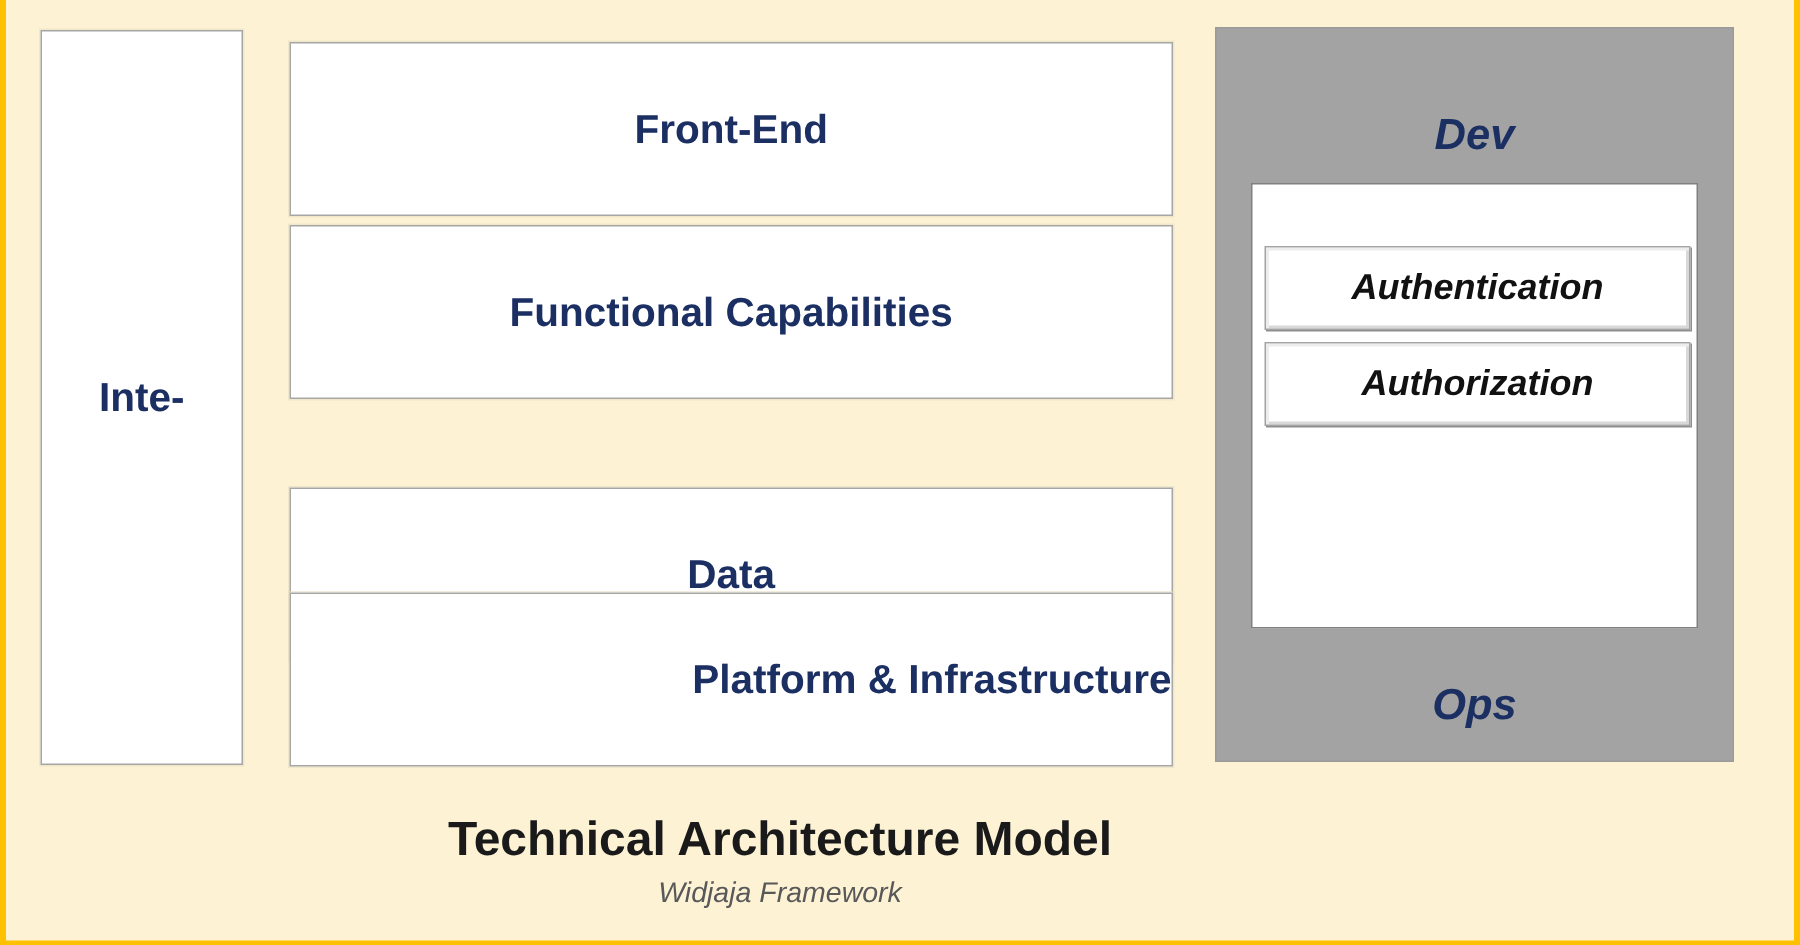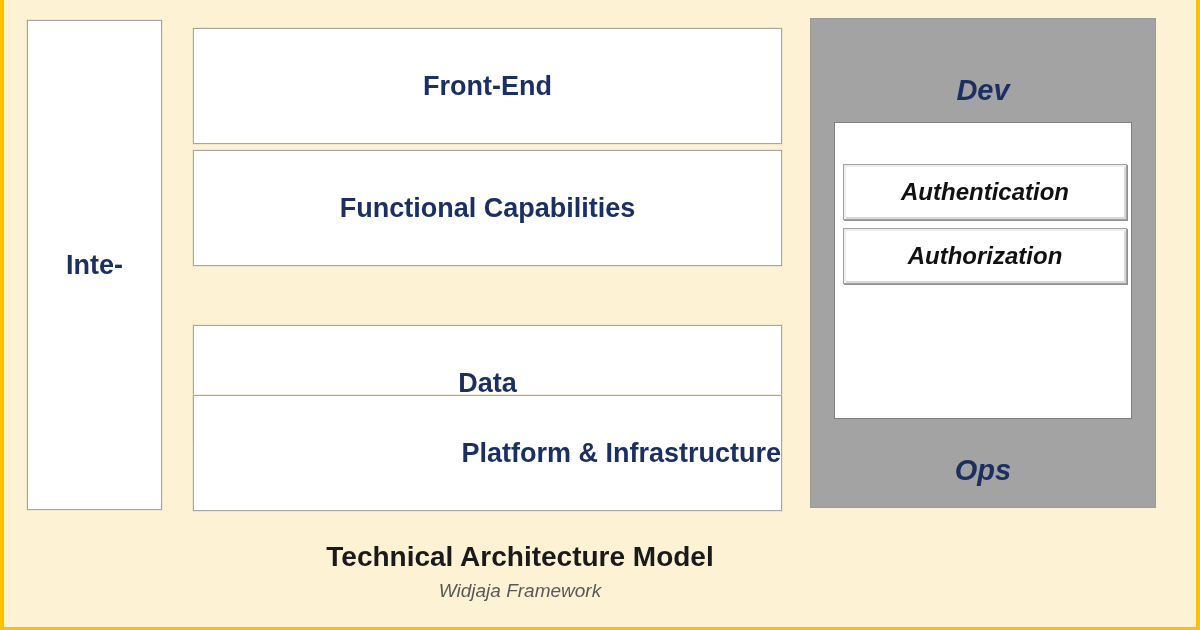--- a/index.html
+++ b/index.html
@@ -97,21 +97,21 @@
 
   
   .caption {
     position: absolute;
     left: 0; top: 541px; width: 1040px;
     text-align: center;
   }
   .caption-title {
     color: #1A1A1A;
     font-weight: bold;
-    font-size: 28px;
+    font-size: 32px;
   }
   .caption-subtitle {
     margin-top: 7px;
     color: #595959;
     font-weight: normal;
     font-style: italic;
     font-size: 19px;
   }
 </style>
 </head>

